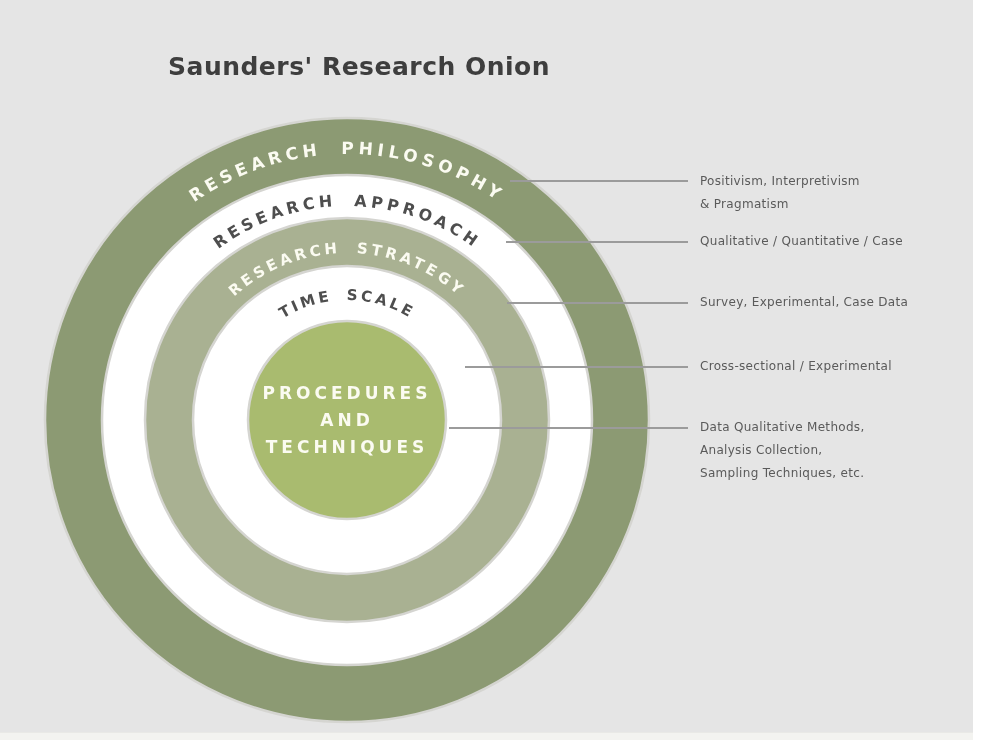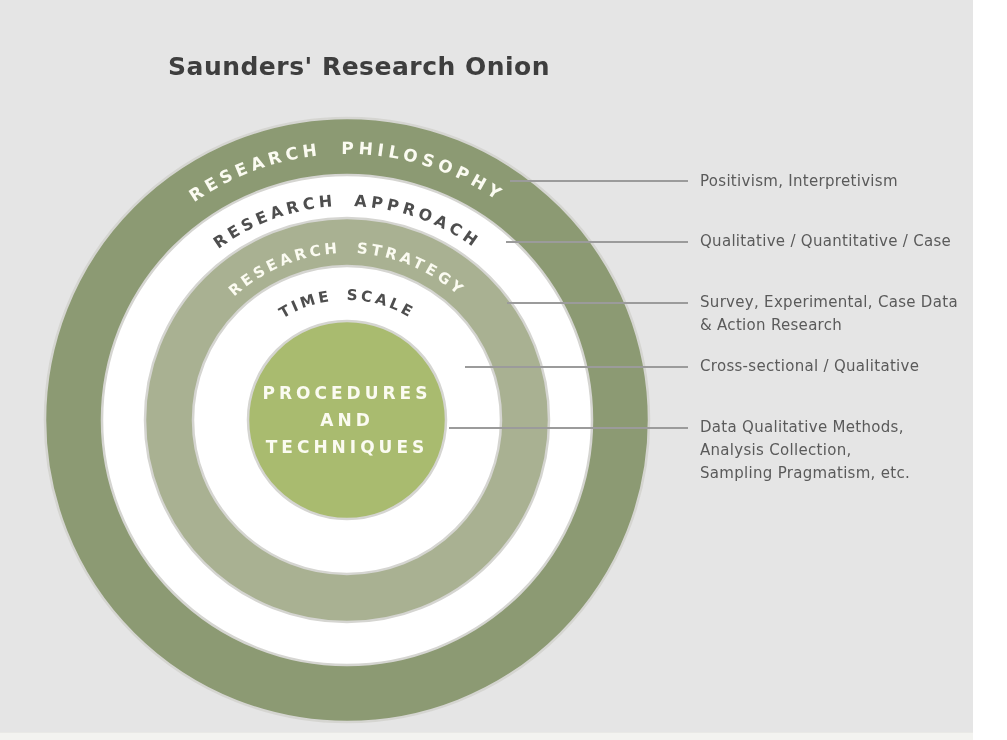--- a/index.html
+++ b/index.html
@@ -54,21 +54,21 @@
     text-anchor: middle;
   }
   .leader-line {
     stroke-width: 2px;
     shape-rendering: crispEdges;
   }
   .annotation {
     position: absolute;
     left: 700px;
     width: 300px;
-    font-size: 15px;
+    font-size: 12px;
     line-height: 23px;
     letter-spacing: 0.3px;
     color: #5a5a5a;
   }
   .bottom-strip {
     position: absolute;
     left: 0;
     top: 732px;
     width: 1007px;
     height: 8px;
@@ -117,32 +117,32 @@
 
     <line class="leader-line" x1="510" y1="181" x2="688" y2="181" stroke="#9B9B9B"></line>
     <line class="leader-line" x1="506" y1="242" x2="688" y2="242" stroke="#9B9B9B"></line>
     <line class="leader-line" x1="507" y1="303" x2="688" y2="303" stroke="#9B9B9B"></line>
     <line class="leader-line" x1="465" y1="367" x2="688" y2="367" stroke="#9B9B9B"></line>
     <line class="leader-line" x1="449" y1="428" x2="688" y2="428" stroke="#9B9B9B"></line>
   </svg>
 
   <div class="annotation" style="top:170px">
     <div>Positivism, Interpretivism</div>
+    <div>&amp; Pragmatism</div>
   </div>
   <div class="annotation" style="top:230px">
     <div>Qualitative / Quantitative / Case</div>
   </div>
   <div class="annotation" style="top:291px">
     <div>Survey, Experimental, Case Data</div>
-    <div>&amp; Action Research</div>
   </div>
   <div class="annotation" style="top:355px">
-    <div>Cross-sectional / Qualitative</div>
+    <div>Cross-sectional / Experimental</div>
   </div>
   <div class="annotation" style="top:416px">
     <div>Data Qualitative Methods,</div>
     <div>Analysis Collection,</div>
-    <div>Sampling Pragmatism, etc.</div>
+    <div>Sampling Techniques, etc.</div>
   </div>
 
   <div class="bottom-strip"></div>
 
 </div>
 
 </body></html>

